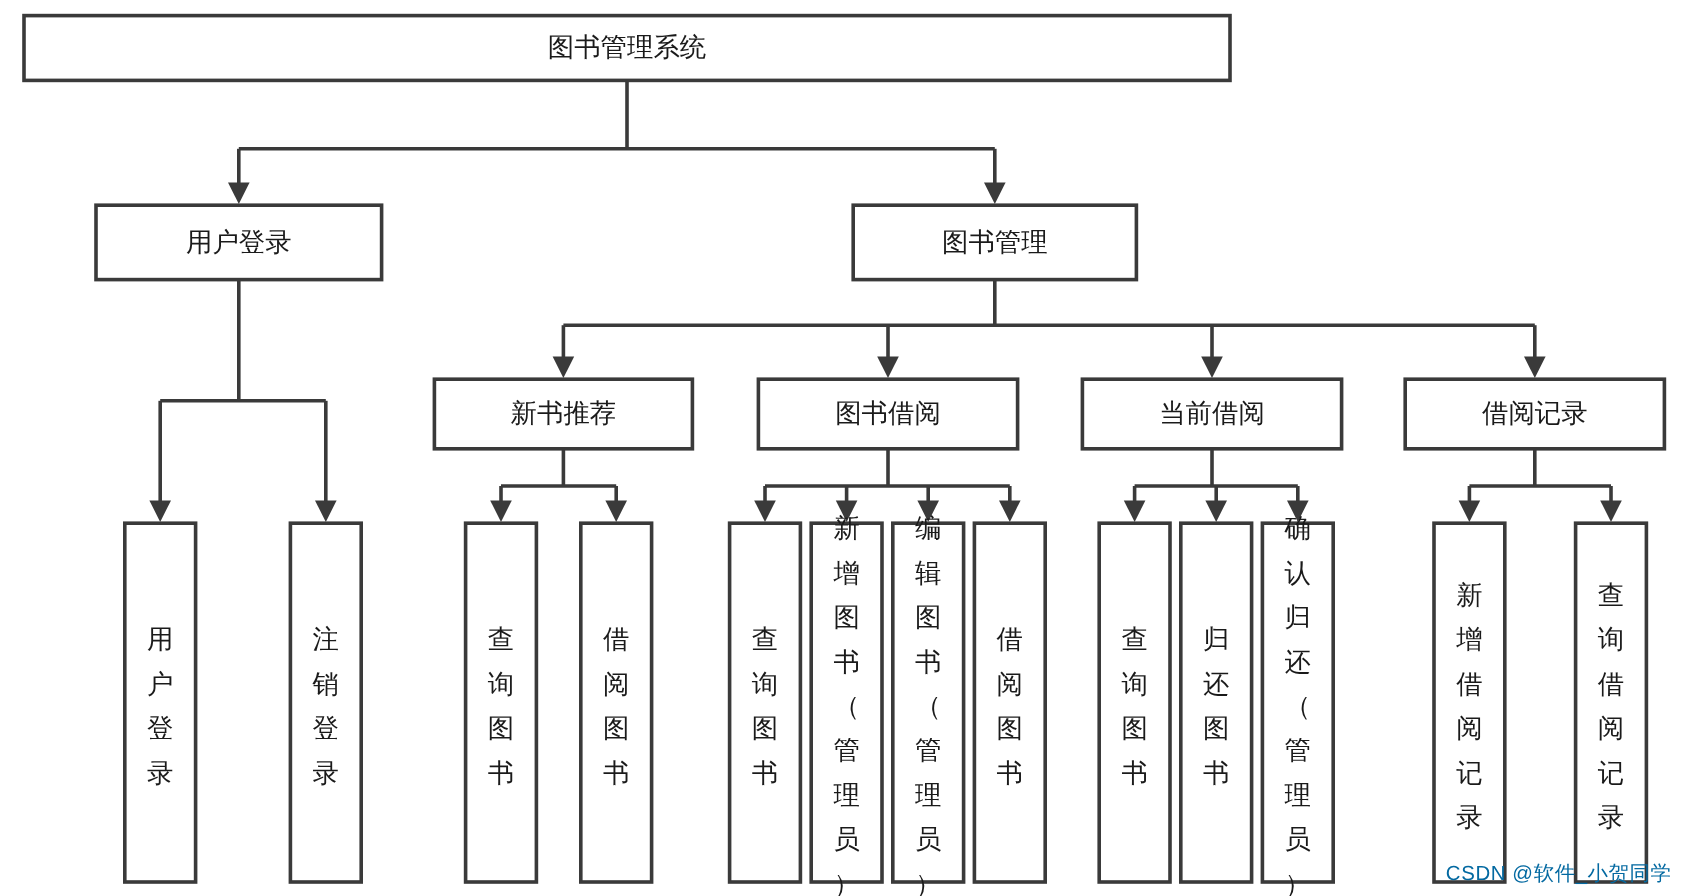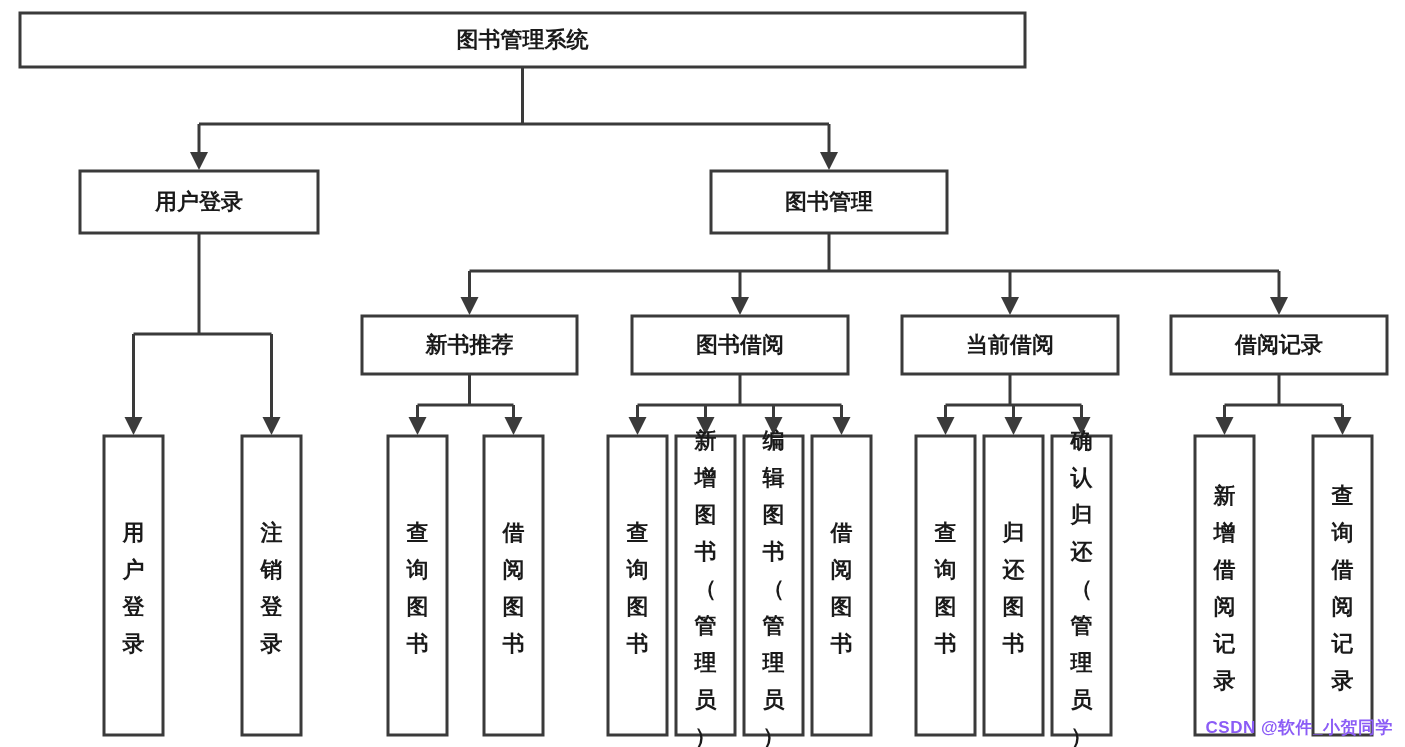--- a/index.html
+++ b/index.html
@@ -7,21 +7,20 @@
     padding: 0;
     background: #ffffff;
   }
   #page {
     position: relative;
     width: 1405px;
     height: 747px;
     background: #ffffff;
     overflow: hidden;
     font-family: "Liberation Sans", "DejaVu Sans", sans-serif;
-    font-weight: bold;
   }
   svg#diagram {
     position: absolute;
     left: 0;
     top: 0;
     width: 1405px;
     height: 747px;
   }
   .node-rect {
     fill: #ffffff;
@@ -50,21 +49,21 @@
     font-size: 22px;
     fill: #1a1a1a;
     text-anchor: middle;
   }
   .watermark {
     position: absolute;
     right: 12px;
     bottom: 8px;
     font-family: "Liberation Sans", "DejaVu Sans", sans-serif;
     font-size: 17px;
-    color: #8b5cf6;
+    color: #0369a1;
     letter-spacing: 0.5px;
     white-space: nowrap;
     user-select: none;
   }
 </style>
 </head>
 <body>
 
 <div id="page">
 

